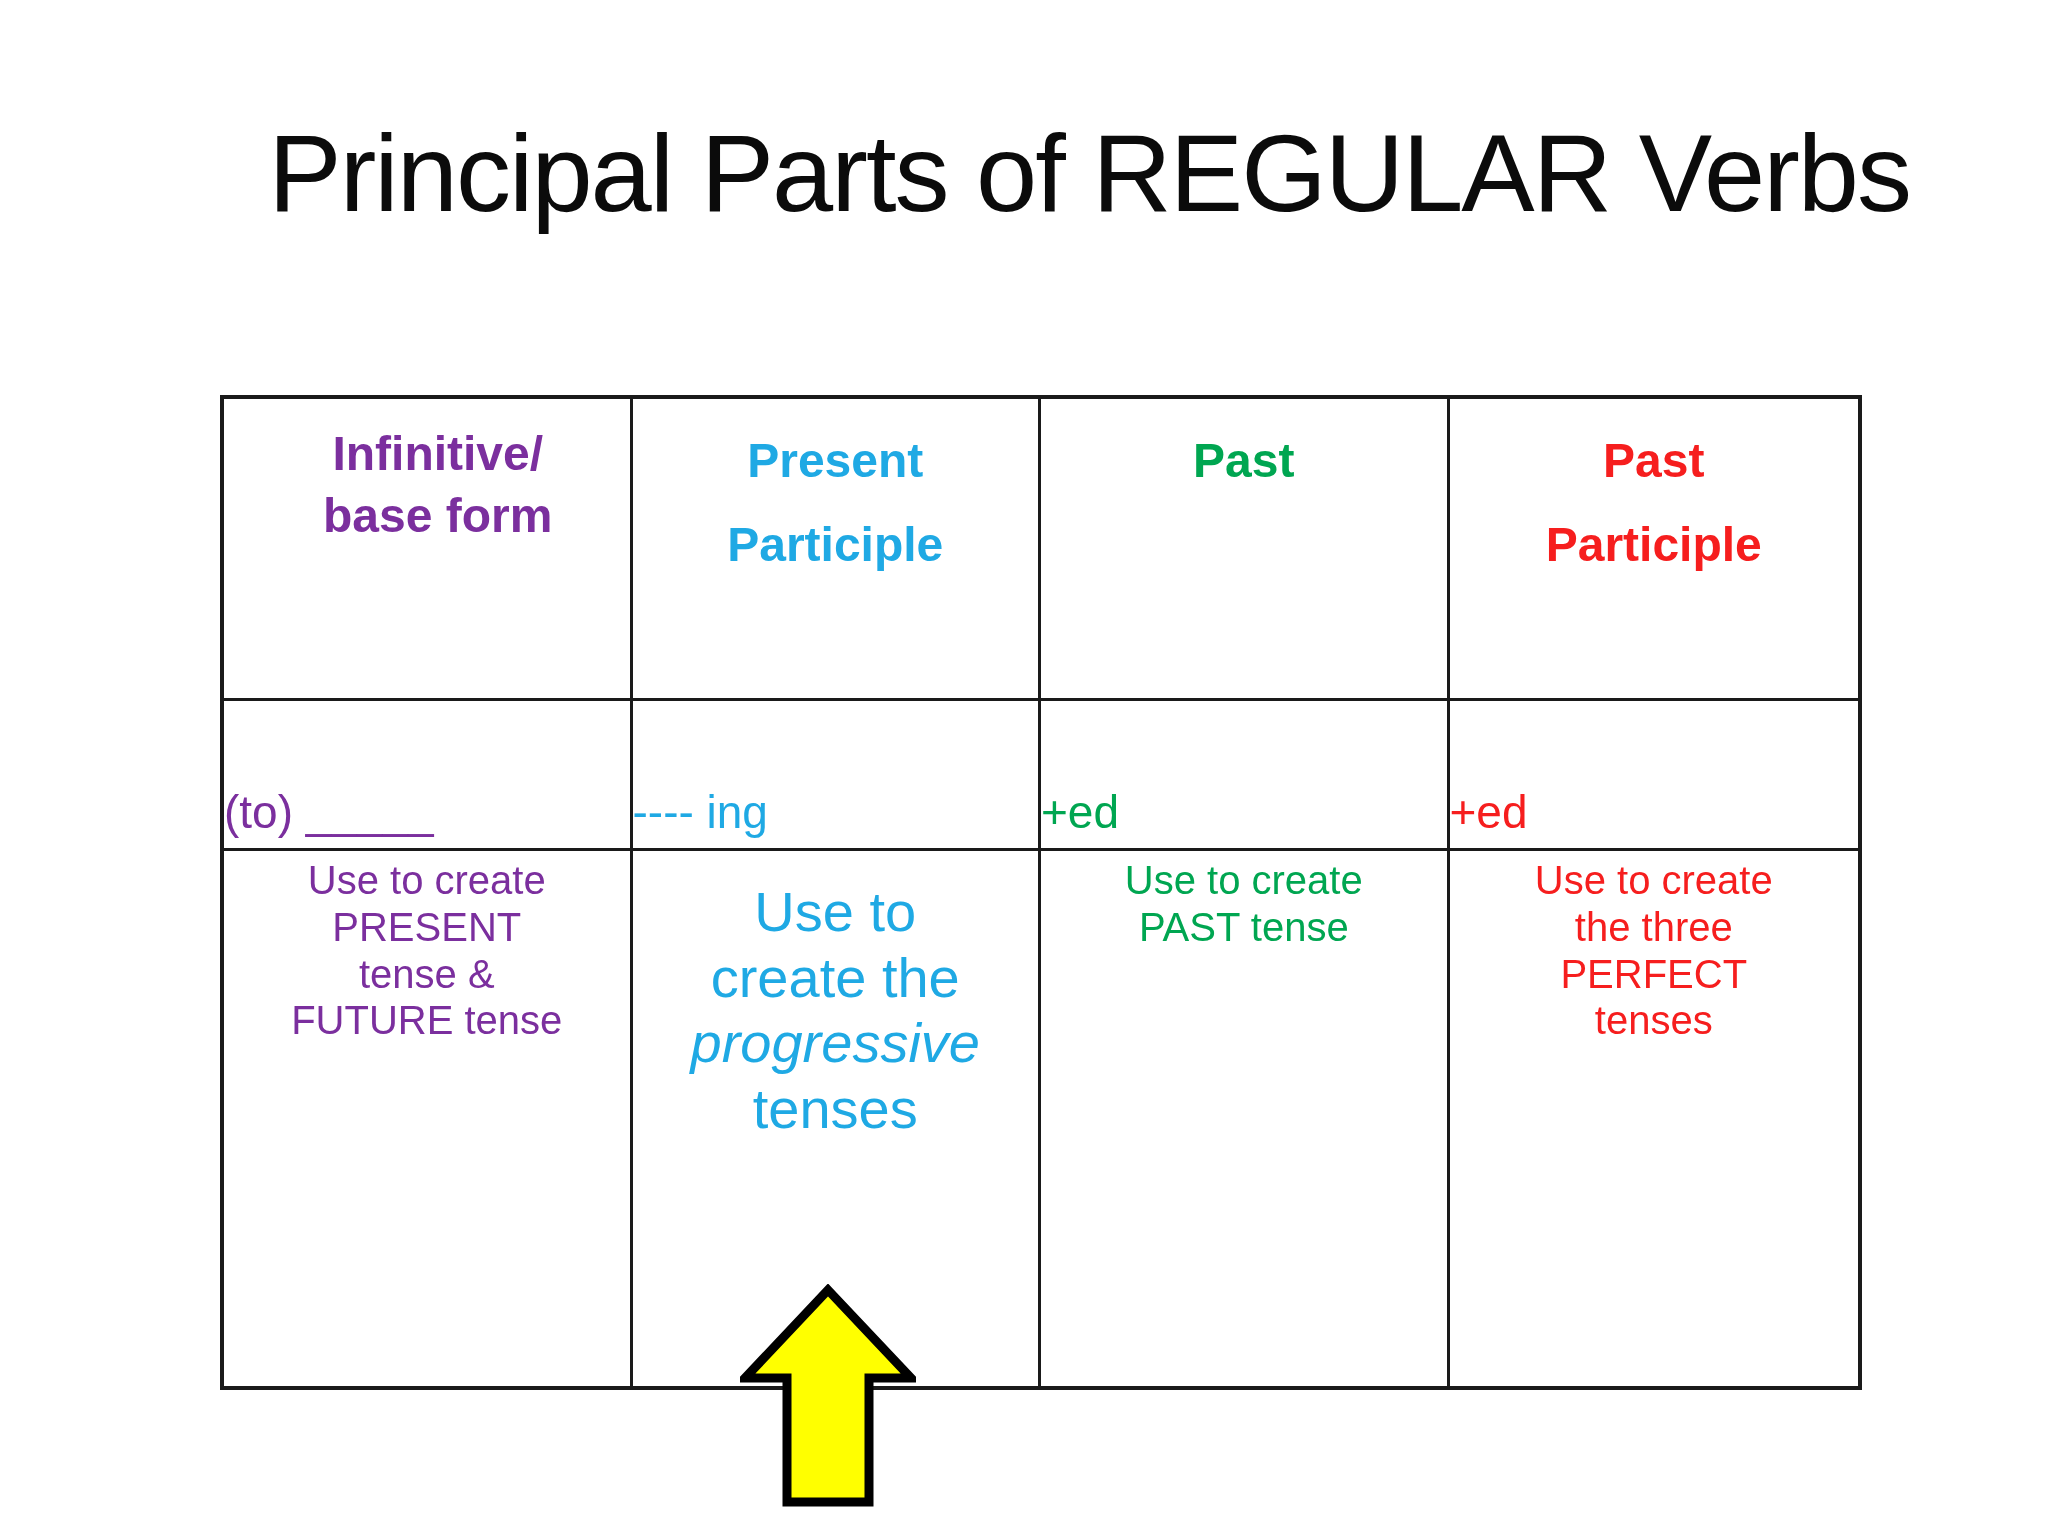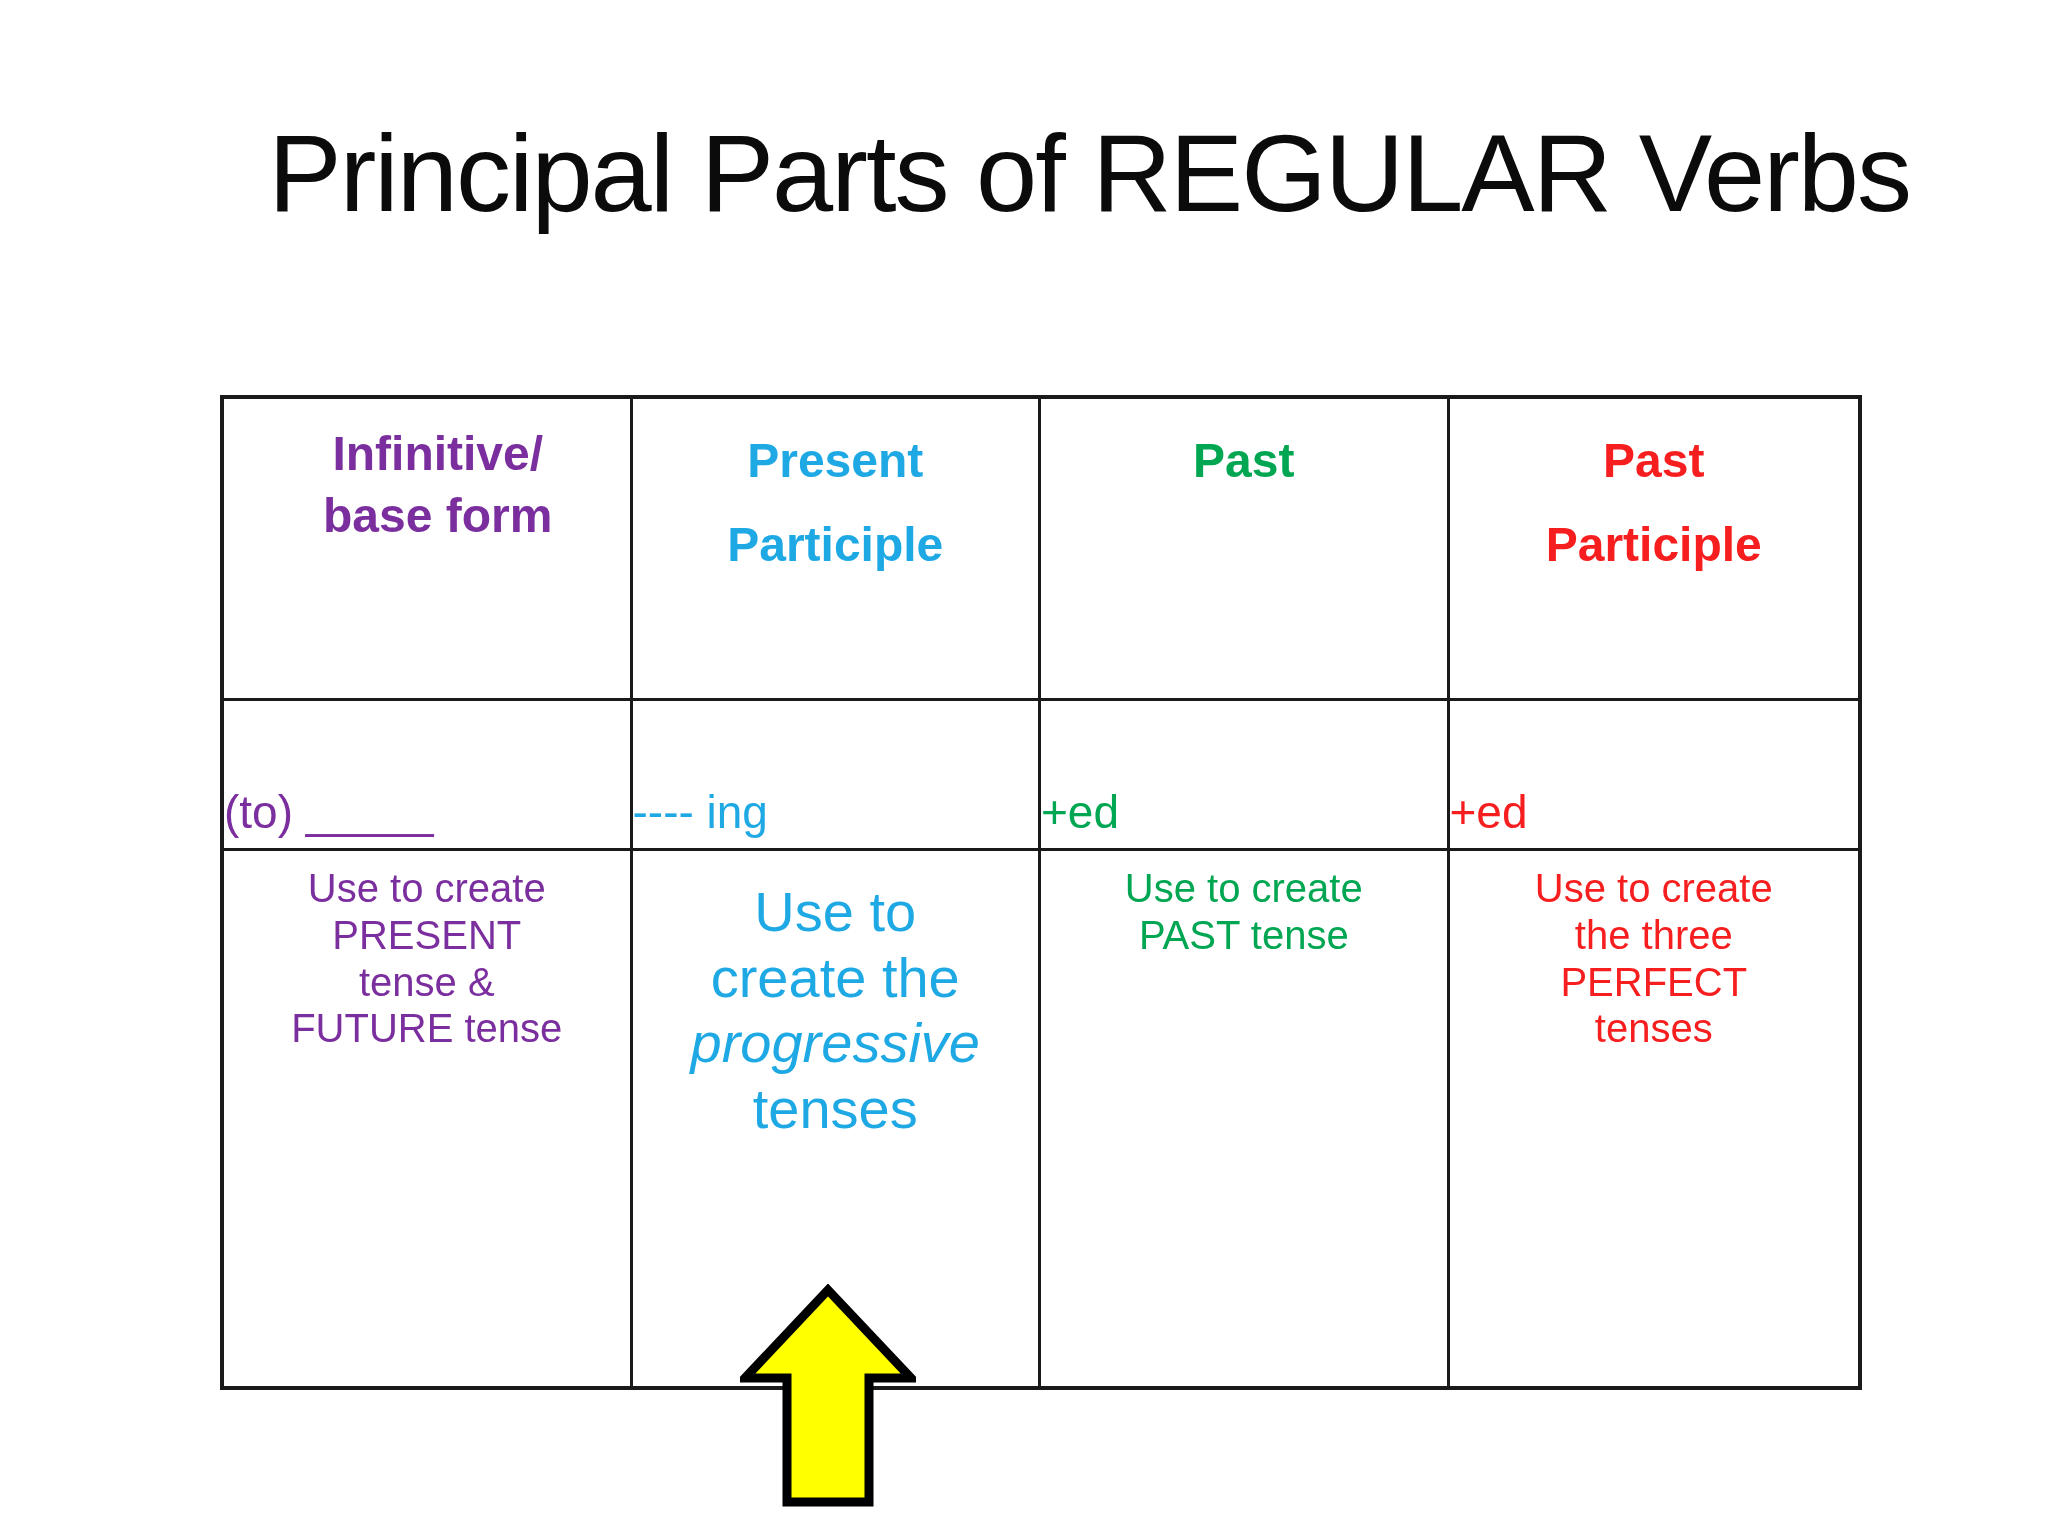--- a/index.html
+++ b/index.html
@@ -51,21 +51,21 @@
   .header.tight{line-height:1.3;padding-top:24px;padding-left:22px;}
   .form{
     display:flex;
     align-items:flex-end;
     justify-content:flex-start;
     font-size:46px;
     padding-bottom:10px;
     line-height:1.1;
   }
   .usage{
-    padding-top:14px;
+    padding-top:6px;
     font-size:40px;
     line-height:1.17;
   }
   .usage.big{font-size:56px;line-height:1.17;padding-top:28px;}
   .italic{font-style:italic;}
   
   .c-inf{color:#7b2f9e;}
   .c-pres{color:#1fa9e4;}
   .c-past{color:#00a651;}
   .c-pp{color:#f61e1e;}

